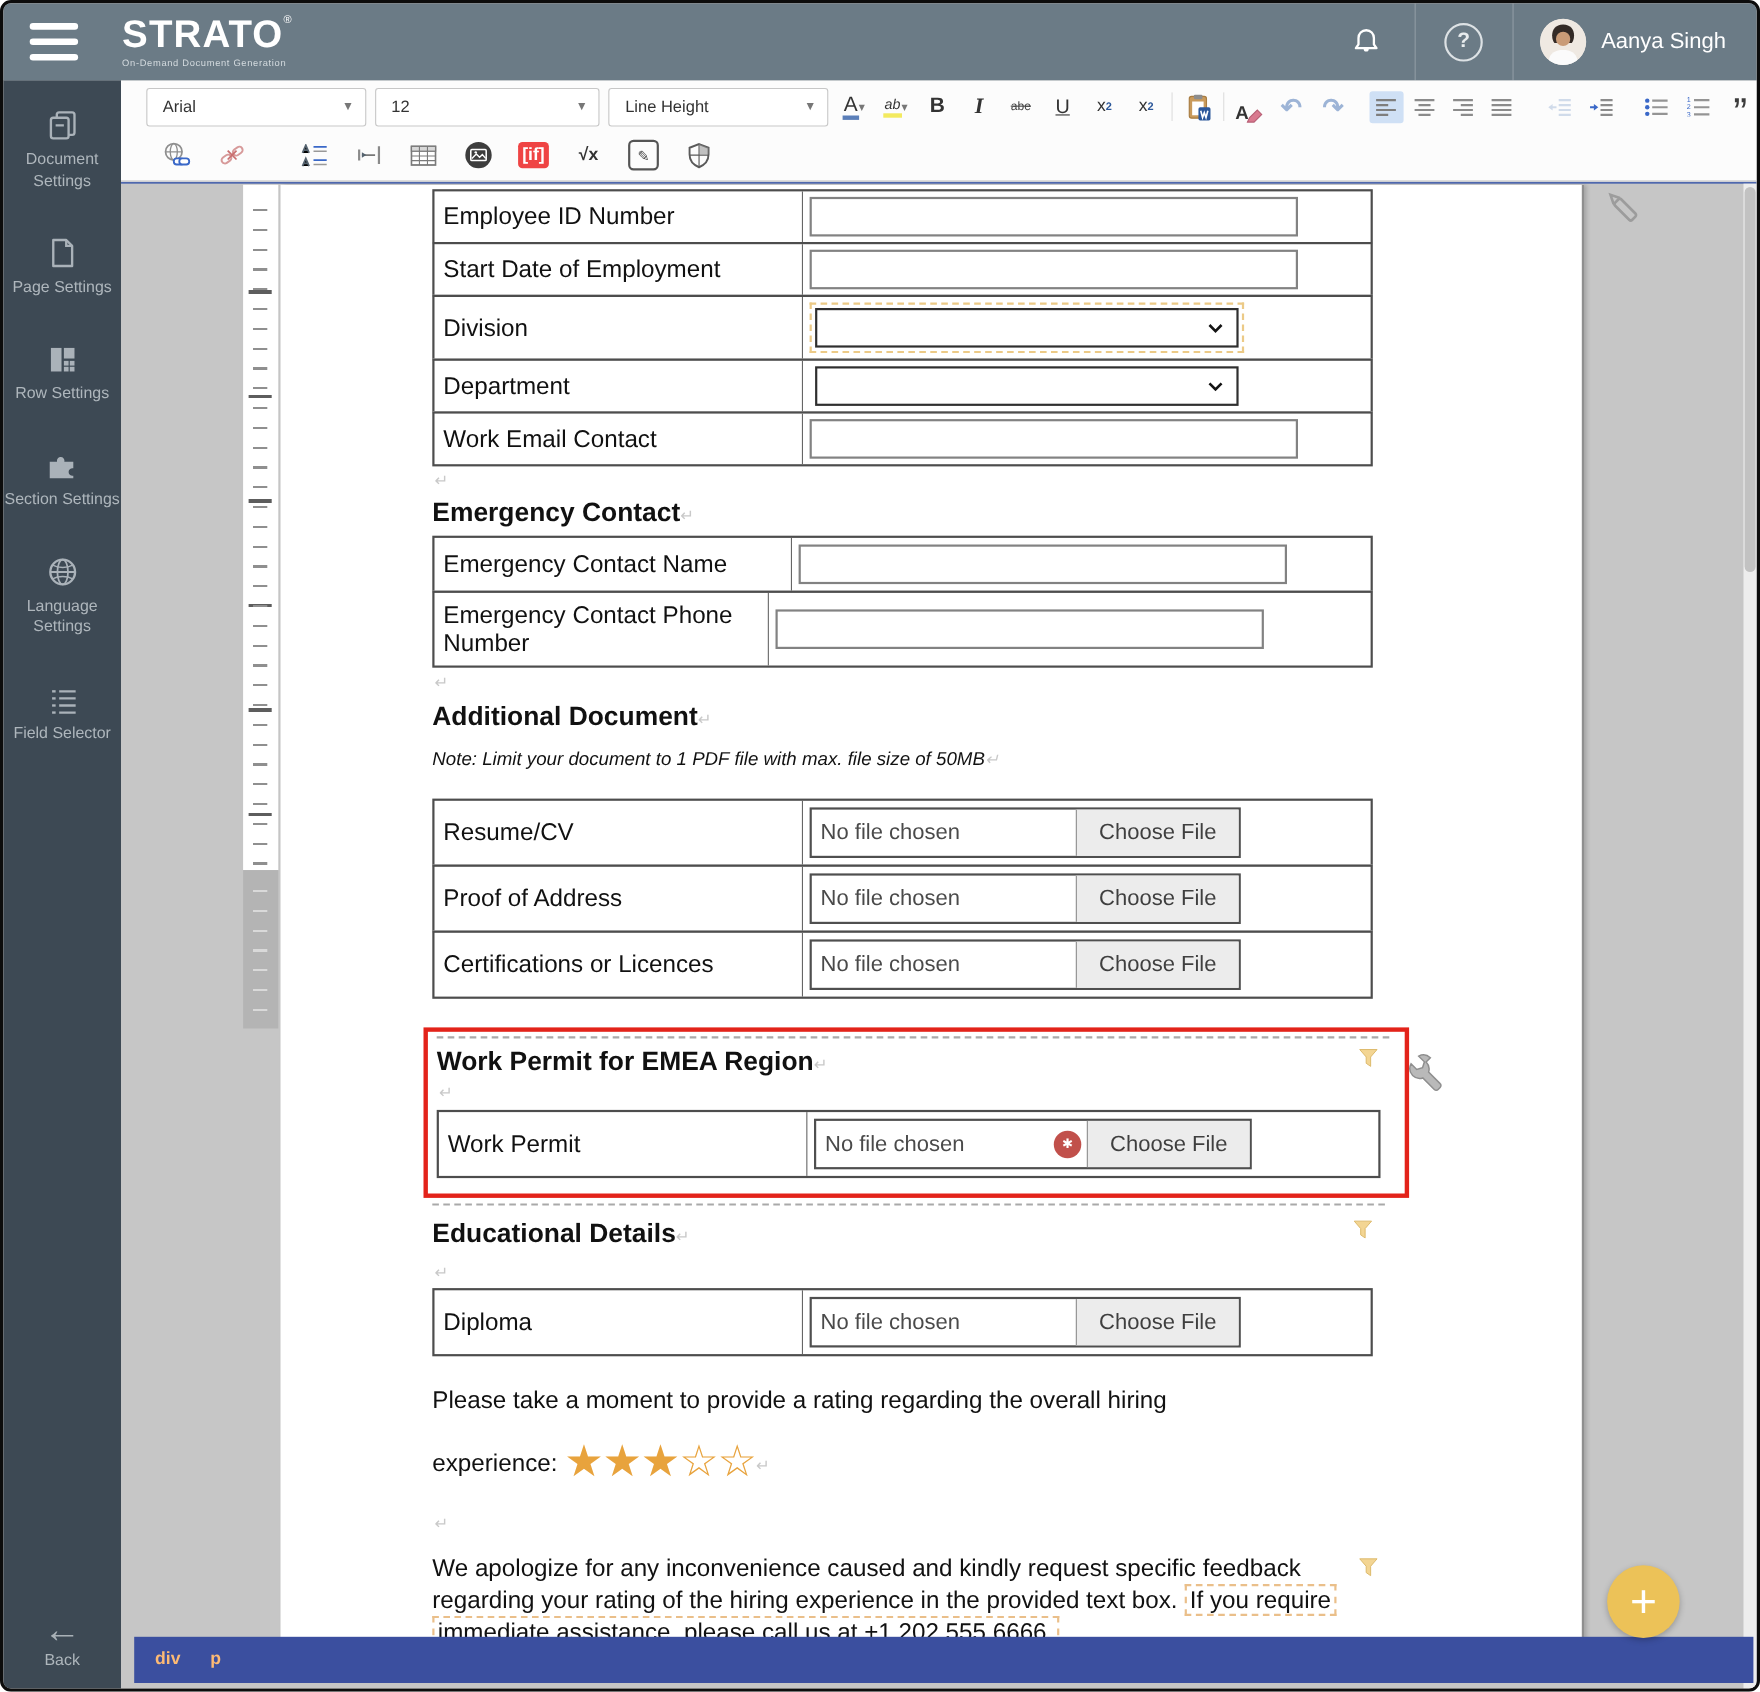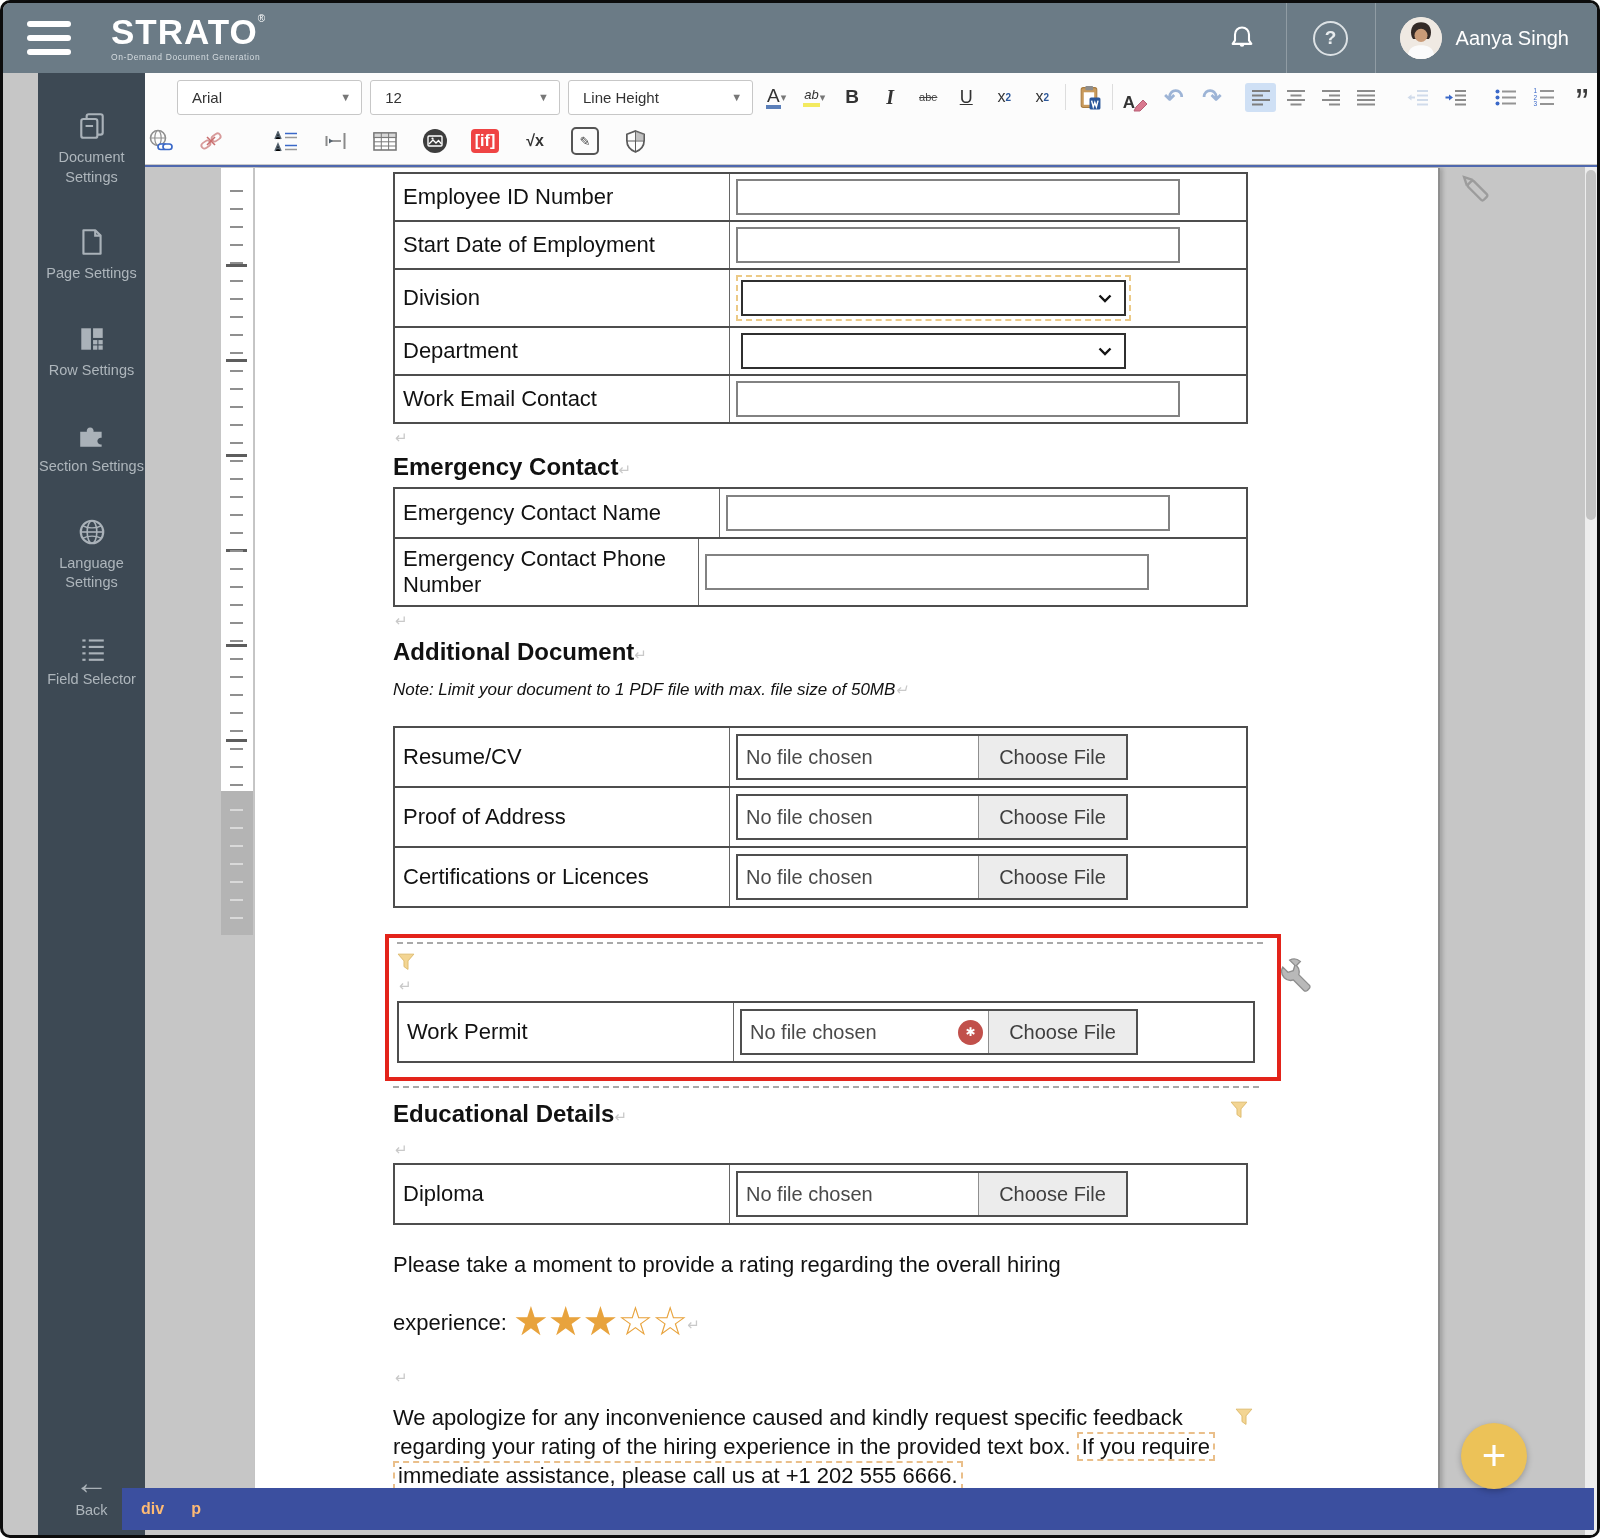--- a/index.html
+++ b/index.html
@@ -16,29 +16,29 @@
   .logo-tag{font-size:8.5px;letter-spacing:.6px;color:#d4dbdf;margin-top:4px;}
   .header-right{margin-left:auto;display:flex;align-items:center;height:100%;}
   .hdr-btn{width:88px;height:100%;display:flex;align-items:center;justify-content:center;cursor:pointer;}
   .hdr-div{width:1px;height:100%;background:rgba(255,255,255,.25);}
   .help-circle{width:31px;height:31px;border:2px solid #dde2e5;border-radius:50%;color:#e8ecee;font-size:19px;font-weight:700;display:flex;align-items:center;justify-content:center;}
   .user-chip{display:flex;align-items:center;gap:14px;padding:0 28px 0 24px;height:100%;cursor:pointer;}
   .avatar{width:42px;height:42px;border-radius:50%;overflow:hidden;background:#efe9e2;flex:none;}
   .user-name{color:#fff;font-size:20px;}
 
   
-  .sidebar{position:absolute;left:0;top:70px;bottom:0;width:107px;background:#3d4954;z-index:25;display:flex;flex-direction:column;align-items:center;padding-top:38px;box-sizing:border-box;margin-left:35px;}
+  .sidebar{position:absolute;left:0;top:70px;bottom:0;width:107px;background:#3d4954;z-index:25;display:flex;flex-direction:column;align-items:center;padding-top:26px;box-sizing:border-box;}
   .side-item{display:flex;flex-direction:column;align-items:center;gap:7px;margin-bottom:40px;cursor:pointer;width:100%;}
   .side-label{color:#aeb6bc;font-size:14.5px;text-align:center;line-height:1.35;}
   .side-back{position:absolute;bottom:14px;left:0;width:100%;display:flex;flex-direction:column;align-items:center;gap:2px;cursor:pointer;}
   .back-arrow{color:#a9b1b7;font-size:34px;line-height:1;}
 
   
   .toolbar{position:absolute;left:107px;right:0;top:70px;height:92px;background:#fcfcfc;border-bottom:1px solid #c9c9c9;z-index:20;box-sizing:border-box;}
-  .tb-row1{display:flex;align-items:center;height:48px;padding-left:23px;gap:8px;margin-left:44px;}
+  .tb-row1{display:flex;align-items:center;height:48px;padding-left:23px;gap:8px;}
   .tb-row2{display:flex;align-items:center;height:40px;padding-left:36px;gap:20px;}
   .tb-select{height:33px;border:1px solid #c7c7c7;border-radius:3px;background:#fff;display:flex;align-items:center;justify-content:space-between;padding:0 10px 0 14px;font-size:15px;color:#333;cursor:pointer;}
   .w-font{width:178px;} .w-size{width:183px;} .w-lh{width:178px;}
   .caret{color:#777;font-size:11px;}
   .t-btn{min-width:30px;height:32px;display:flex;align-items:center;justify-content:center;cursor:pointer;color:#333;}
   .g-color{font-size:19px;color:#333;border-bottom:4px solid #5b7fb9;line-height:1;padding:0 1px;}
   .g-hilite{font-size:13px;color:#333;border-bottom:4px solid #f3ea5f;line-height:1.2;padding:0 1px;font-style:italic;}
   .g-bold{font-weight:800;font-size:19px;}
   .g-italic{font-style:italic;font-family:"Liberation Serif",serif;font-size:20px;font-weight:700;}
   .g-strike{font-size:11px;text-decoration:line-through;color:#444;}
@@ -579,20 +579,21 @@
                 <span class="file-ph">No file chosen</span>
                 <button class="choose-btn">Choose File</button>
               </div>
             </div>
           </div>
         </div>
 
         <div class="red-sec">
           <div class="dash-line"></div>
           <div class="red-head">
+            <span><span class="h1">Work Permit for EMEA Region</span><span class="pmark">↵</span></span>
             <svg width="18" height="20" viewBox="0 0 16 16">
                 <path d="M1,1 h14 l-5.2,6 v7.6 l-3.6,-2.5 v-5.1 z" fill="#f3d593" stroke="#ddb96a" stroke-width=".8"></path>
               </svg>
           </div>
           <span class="pmark block">↵</span>
           <div class="trow first frow file-row" style="margin-top:8px;width:858px;">
             <div class="tlabel">
                 <span>Work Permit</span>
               </div>
             <div class="tvalue">

